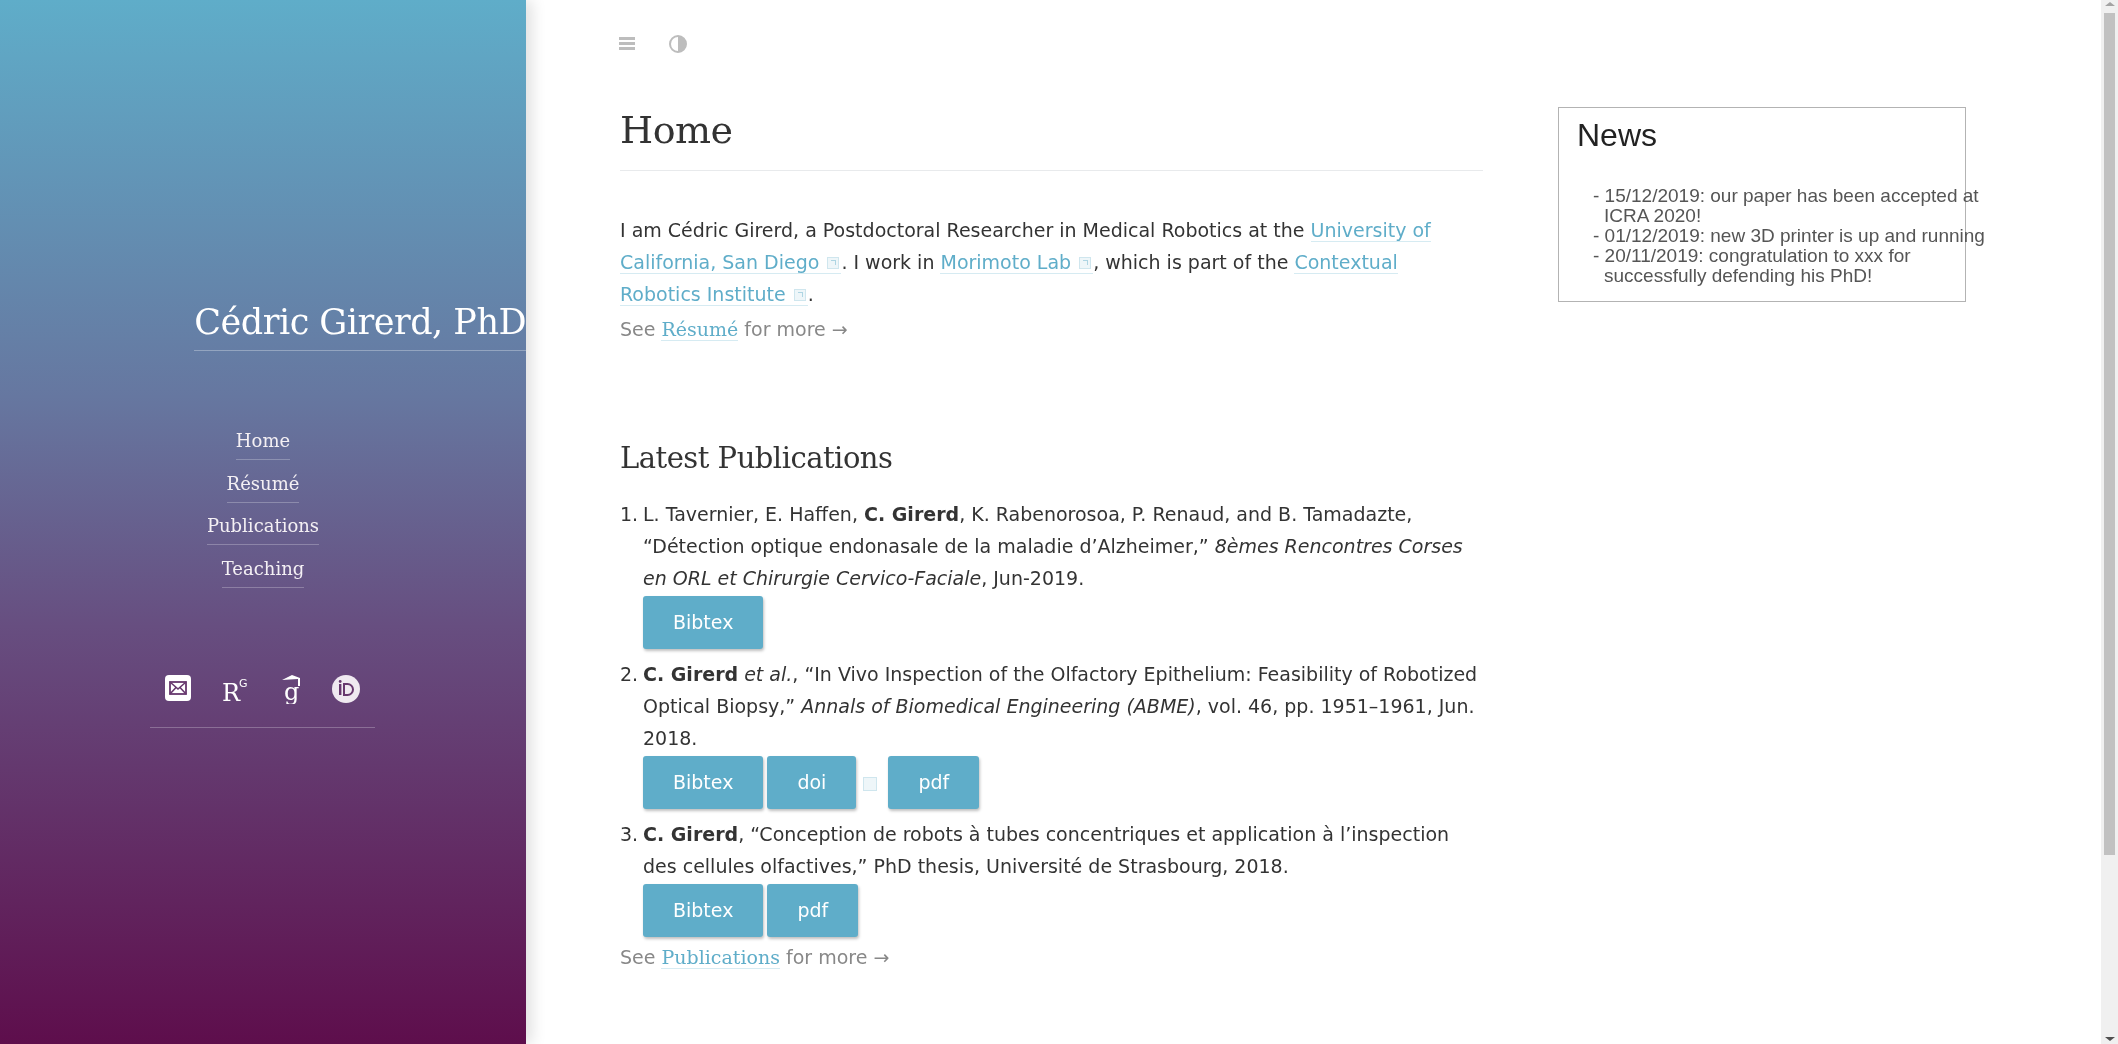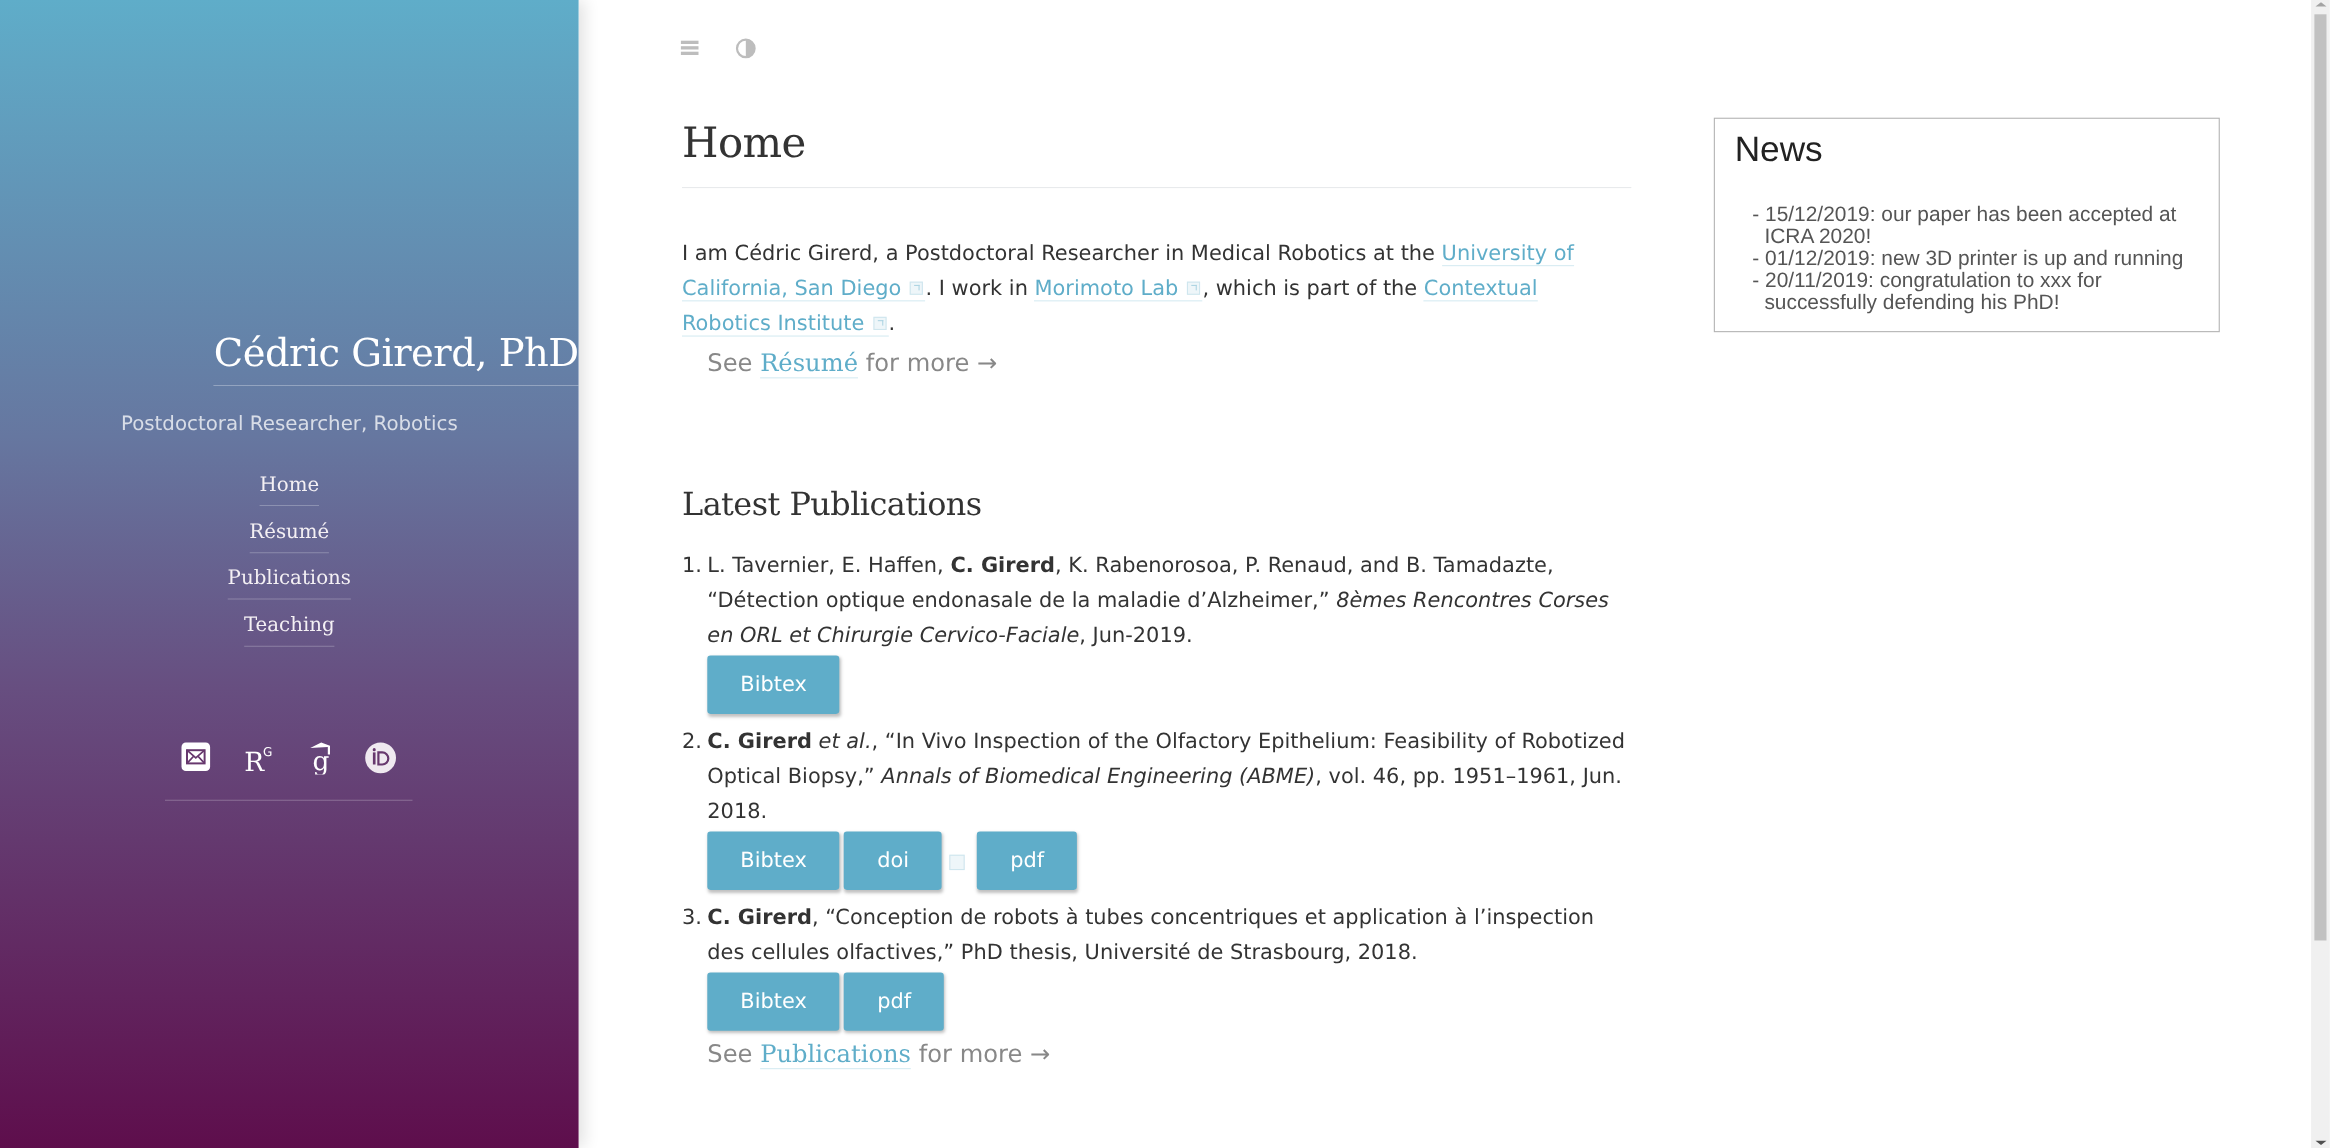--- a/index.html
+++ b/index.html
@@ -60,21 +60,21 @@
   }
   .ext {
     display:inline-block; width:10px; height:10px; margin-left:8px; margin-right:2px;
     border:1px solid #cfe6ee; background:#eef6f9; position:relative; top:0px;
   }
   .ext::after {
     content:""; position:absolute; left:3px; top:2px; width:4px; height:4px;
     border-top:1px solid #aed5e3; border-right:1px solid #aed5e3;
   }
   .see {
-    position:absolute; left:0; font-size:22px; color:#888;margin-left:23px;
+    position:absolute; left:0; font-size:19px; color:#888;
   }
   .h2 {
     position:absolute; left:0; top:441px;
     font-family:"DejaVu Serif", serif; font-size:29px; color:#333; letter-spacing:-0.5px;
   }
   .pubs {
     position:absolute; left:0; top:498px; width:863px;
     font-size:19px; line-height:32px; color:#333;
   }
   .pub { position:relative; padding-left:23px; }
@@ -84,21 +84,21 @@
   .btns { height:53px; margin:2px 0 9px 0; display:flex; align-items:center; }
   .btn {
     height:53px; line-height:53px; padding:0 30px;
     background:#5fadc9; color:#fff; font-size:19px;
     border-radius:3px; box-shadow:1px 2px 3px rgba(0,0,0,0.25);
     margin-right:4px; cursor:pointer;
   }
   .btn-ext { width:12px; height:12px; margin:0 11px 0 7px; border:1px solid #cfe6ee; background:#eef6f9; position:relative; top:1px;}
   
   .news {
-    position:absolute; left:1558px; top:107px; width:460px; height:195px;
+    position:absolute; left:1558px; top:107px; width:408px; height:195px;
     border:1px solid #b3b3b3; box-sizing:border-box;
     font-family:"Liberation Sans", sans-serif;
   }
   .news h3 {
     margin:0; position:absolute; left:18px; top:9px;
     font-weight:normal; font-size:32px; color:#222;
   }
   .news ul {
     list-style:none; margin:16px; padding:0;
     position:absolute; left:18px; top:62px; width:410px;
@@ -112,21 +112,20 @@
   .scroll-up { top:2px; border-bottom:4px solid #a3a3a3; }
   .scroll-down { bottom:3px; border-top:4px solid #505050; }
 </style>
 </head>
 <body>
 
 <div class="sidebar">
   <div class="sb-title">
     <span>Cédric Girerd, PhD</span>
   </div>
-  <div class="sb-sub">Postdoctoral Researcher, Robotics</div>
   <div class="sb-nav">
     <div class="item"><span>Home</span></div>
     <div class="item"><span>Résumé</span></div>
     <div class="item"><span>Publications</span></div>
     <div class="item"><span>Teaching</span></div>
   </div>
   <div class="sb-icons">
     <div class="sb-icon" style="left:14px;">
       <svg width="28" height="28" viewBox="0 0 28 28">
         <rect x="1" y="1" width="26" height="26" rx="4" fill="#fff"></rect>

